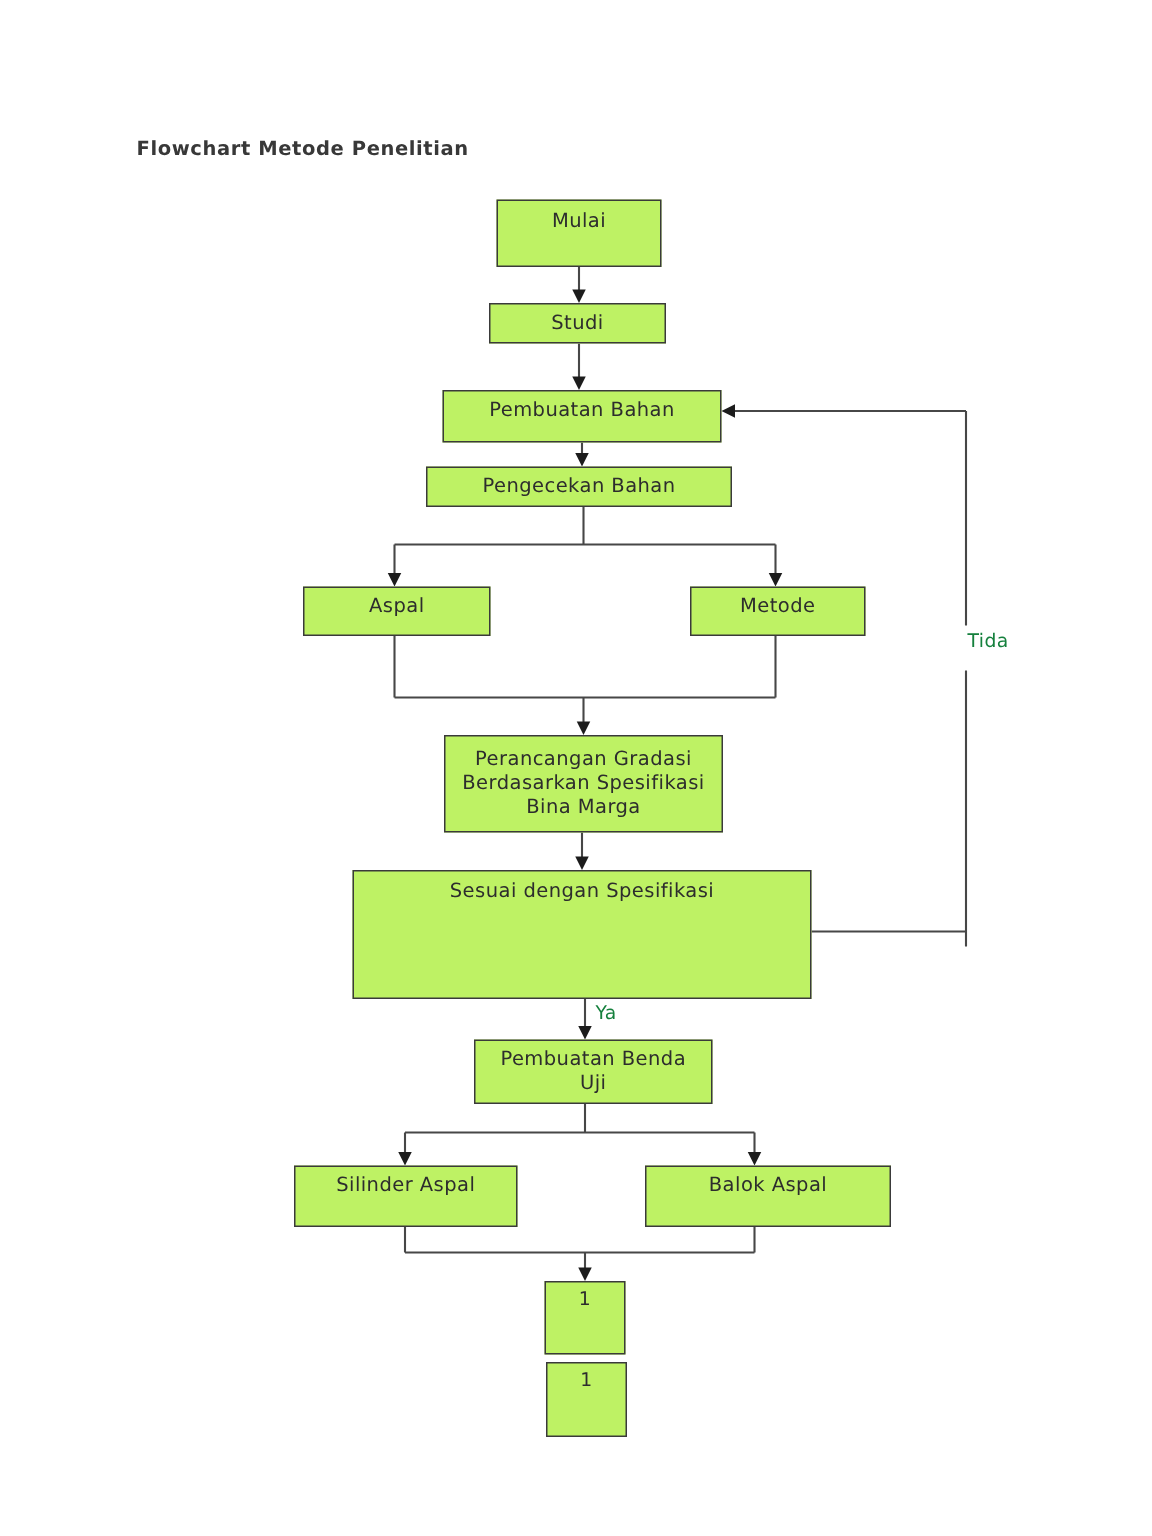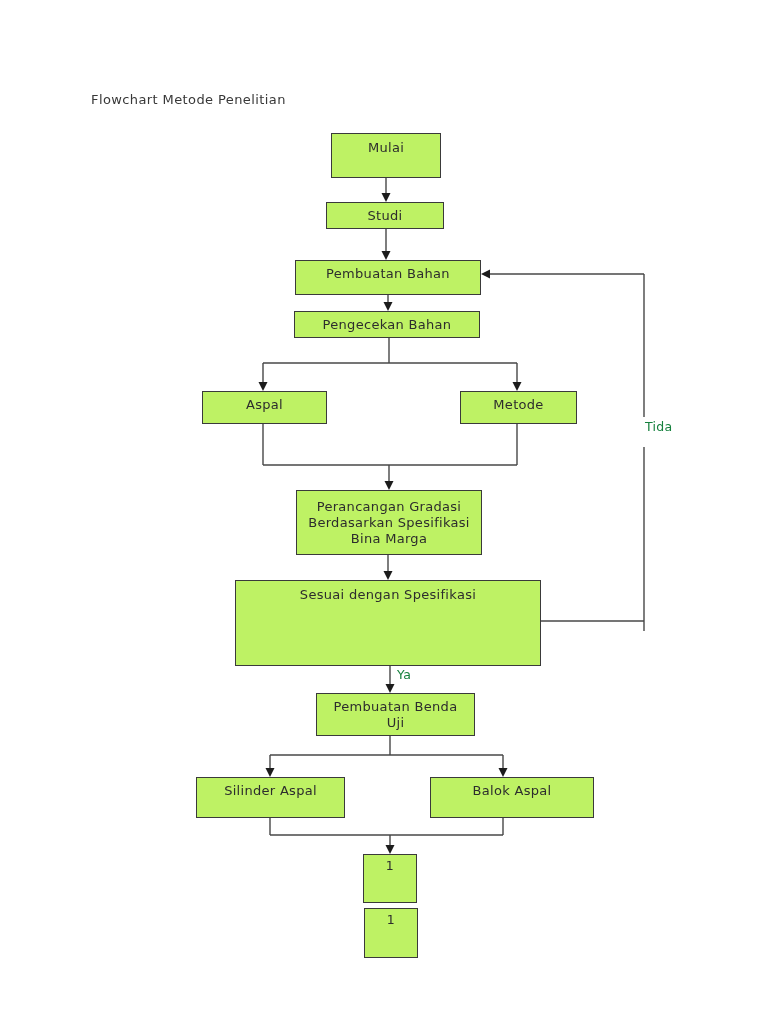--- a/index.html
+++ b/index.html
@@ -15,20 +15,21 @@
     overflow: hidden;
     font-family: "DejaVu Sans", "Liberation Sans", sans-serif;
   }
   .page-title {
     position: absolute;
     left: 91px;
     top: 92px;
     font-size: 13px;
     letter-spacing: 0.4px;
     color: #383838;
+    font-weight: bold;
   }
   svg.connectors {
     position: absolute;
     left: 0;
     top: 0;
     width: 768px;
     height: 1024px;
   }
   svg.connectors line {
     stroke: #474747;
@@ -62,21 +63,21 @@
     font-size: 12.5px;
     letter-spacing: 0.3px;
     color: #15803d;
     background: #ffffff;
     line-height: 14px;
   }
   
   .n-mulai       { left: 331px; top: 133px; width: 110px; height: 45px; }
   .n-studi       { left: 326px; top: 202px; width: 118px; height: 27px; }
   .n-pengadaan   { left: 295px; top: 260px; width: 186px; height: 35px; }
-  .n-pengecekan  { left: 294px; top: 311px; width: 186px; height: 27px; }
+  .n-pengecekan  { left: 284px; top: 311px; width: 204px; height: 27px; }
   .n-aspal       { left: 202px; top: 391px; width: 125px; height: 33px; text-align: center; }
   .n-agregat     { left: 460px; top: 391px; width: 117px; height: 33px; }
   .n-perancangan { left: 296px; top: 490px; width: 186px; height: 65px; }
   .n-sesuai      { left: 235px; top: 580px; width: 306px; height: 86px; }
   .n-pembuatan   { left: 316px; top: 693px; width: 159px; height: 43px; }
   .n-silinder    { left: 196px; top: 777px; width: 149px; height: 41px; }
   .n-balok       { left: 430px; top: 777px; width: 164px; height: 41px; }
   .n-conn1       { left: 363px; top: 854px; width: 54px;  height: 49px; font-size: 12.5px; }
   .n-conn2       { left: 364px; top: 908px; width: 54px;  height: 50px; font-size: 12.5px; }
   .l-ya   { left: 397px; top: 668px; }

